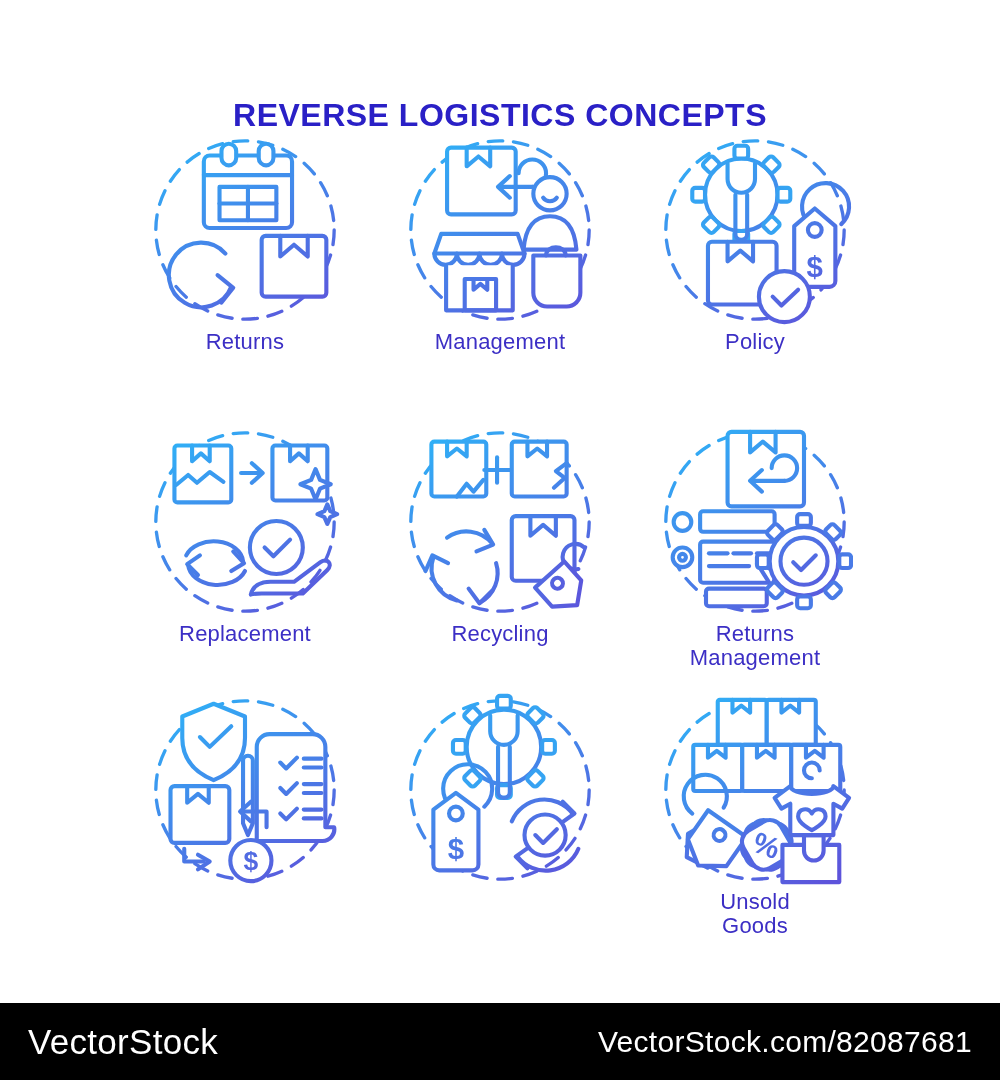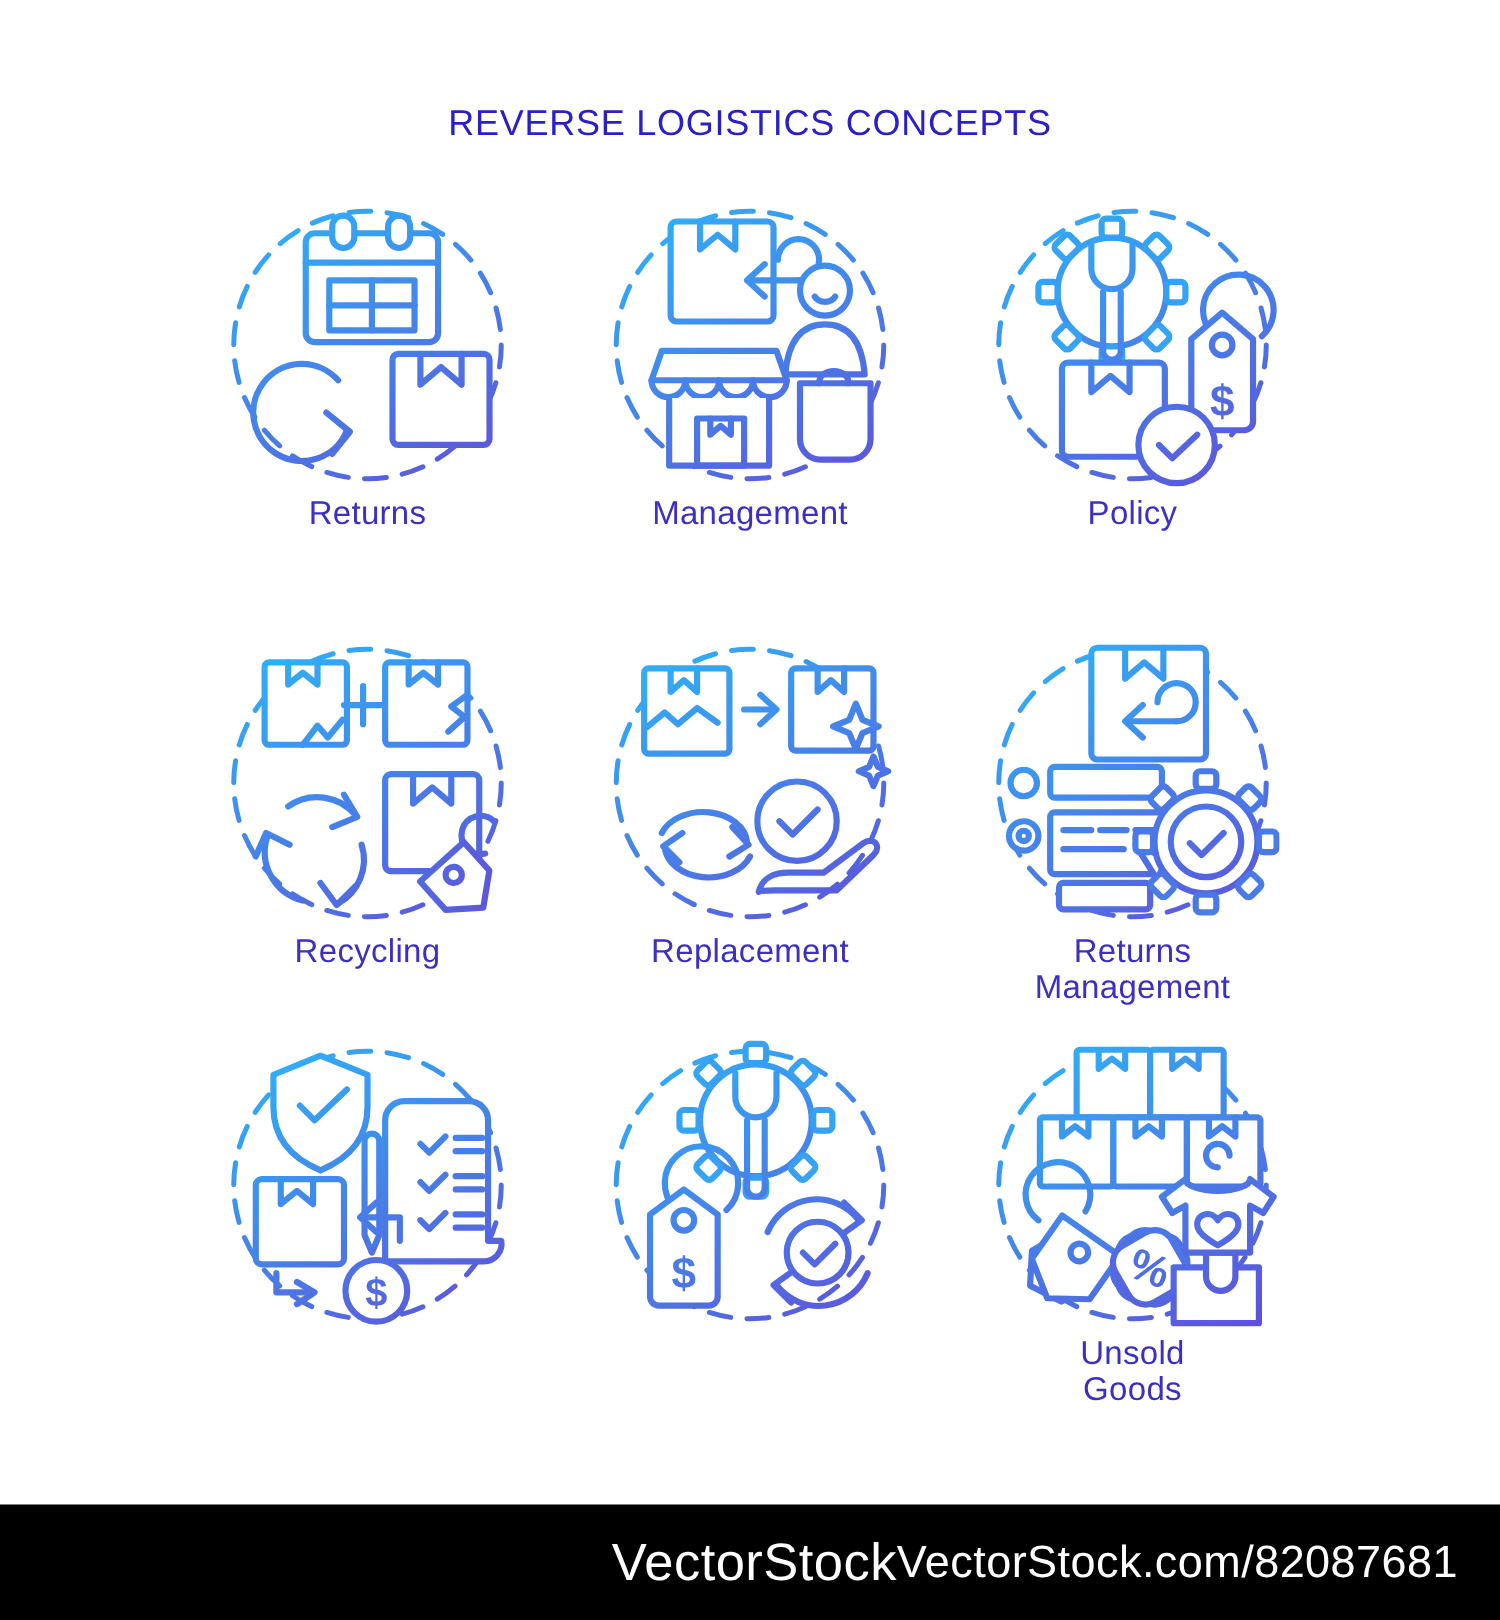--- a/index.html
+++ b/index.html
@@ -1,32 +1,32 @@
 <!DOCTYPE html>
 <html style="--title: #2a20c6; --label: #3c2fc5; --gradient-start: #2eb3f7; --gradient-end: #5d53db; --watermark-bg: #000000; --watermark-text: #ffffff; --background: #ffffff;"><head>
 <meta charset="utf-8">
 <style>
   *{margin:0;padding:0;box-sizing:border-box}
   html,body{width:1000px;height:1080px}
   body{background:#fff;font-family:"Liberation Sans",sans-serif;position:relative;overflow:hidden}
   .page{width:1000px;height:1080px;position:relative;background:var(--background,#fff)}
-  .title{padding-top:70px;height:108px;text-align:center;font-size:24px;font-weight:400;
+  .title{padding-top:98px;height:108px;text-align:center;font-size:32px;font-weight:700;
          letter-spacing:.5px;color:var(--title,#2a20c6);line-height:1.1}
   .grid{display:grid;grid-template-columns:repeat(3,255px);grid-template-rows:292px 268px 290px;
         justify-content:center;margin-top:24px}
   .cell{display:flex;flex-direction:column;align-items:center}
   .icon{width:196px;height:196px;flex:0 0 auto}
   .label{margin-top:2px;font-size:22px;font-weight:400;color:var(--label,#3c2fc5);
          text-align:center;white-space:pre-line;line-height:1.08;letter-spacing:.2px}
   .g{fill:none;stroke-width:4.2;stroke-linecap:round;stroke-linejoin:round}
   .dash{stroke-dasharray:15 11;stroke-width:3.4;fill:none}
   .w{fill:#fff}
   text.t{stroke:none;font-weight:700;font-size:30px;text-anchor:middle;font-family:"Liberation Sans",sans-serif}
   .wm{position:absolute;left:0;bottom:0;width:100%;height:77px;background:var(--watermark-bg,#000);
-      display:flex;align-items:center;justify-content:flex-end;padding:0 28px}
+      display:flex;align-items:center;justify-content:space-between;padding:0 28px}
   .wm-brand{color:var(--watermark-text,#fff);font-size:35px;letter-spacing:.3px}
   .wm-url{color:var(--watermark-text,#fff);font-size:30px;letter-spacing:.3px}
 </style>
 </head>
 <body>
 
 <div class="page">
 
   <h1 class="title">REVERSE LOGISTICS CONCEPTS</h1>
 
@@ -113,20 +113,51 @@
           <path class="w" d="M140 96 l21 -18 21 18 v56 a6 6 0 0 1 -6 6 h-30 a6 6 0 0 1 -6 -6 z"></path>
           <circle cx="161" cy="100" r="7"></circle>
           <text class="t" x="161" y="148" fill="url(#g3)">$</text>
           <rect class="w" x="52" y="112" width="70" height="64" rx="4"></rect>
           <path d="M72 112 v20 l13 -11 13 11 v-20"></path>
           <circle class="w" cx="130" cy="168" r="26"></circle>
           <path d="M118 168 l9 9 l17 -16"></path>
         </g>
       </svg>
       <div class="label">Policy</div>
+    </div>
+
+    <div class="cell">
+      <svg class="icon" viewBox="0 0 200 200">
+        <defs>
+            <linearGradient id="g5" x1="40" y1="0" x2="165" y2="200" gradientUnits="userSpaceOnUse">
+          <stop class="gs" offset="0" stop-color="#2eb3f7"></stop>
+              <stop class="ge" offset="1" stop-color="#5d53db"></stop>
+            </linearGradient>
+          </defs>
+        <g class="g" stroke="url(#g5)">
+          <circle class="dash" cx="100" cy="100" r="91"></circle>
+          <rect class="w" x="28" y="22" width="58" height="58" rx="3"></rect>
+          <path d="M46 22 v16 l9 -8 9 8 v-16"></path>
+          <path d="M30 62 l12 -10 9 8 13 -11 14 10"></path>
+          <path d="M96 50 h18"></path>
+            <path d="M107 40 L118 50 L107 60"></path>
+          <rect class="w" x="128" y="22" width="56" height="56" rx="3"></rect>
+          <path d="M146 22 v16 l9 -8 9 8 v-16"></path>
+          <path class="w" d="M172 46 l4.5 11 11 4.5 -11 4.5 -4.5 11 -4.5 -11 -11 -4.5 11 -4.5 z"></path>
+          <path class="w" d="M184 82 l3 7 7 3 -7 3 -3 7 -3 -7 -7 -3 7 -3 z"></path>
+          <path d="M40 134 a30 22 0 0 1 58 6"></path>
+            <path d="M88 130 L99 142 L86 150"></path>
+          <path d="M100 150 a30 22 0 0 1 -58 -6"></path>
+            <path d="M52 154 L41 143 L54 134"></path>
+          <circle class="w" cx="132" cy="126" r="27"></circle>
+          <path d="M120 126 l9 9 17 -17"></path>
+          <path d="M106 174 c2 -9 10 -13 20 -13 h24 l27 -20 c7 -5 13 2 7 8 l-25 24 h-42 c-5 0 -9 0 -11 1"></path>
+        </g>
+      </svg>
+      <div class="label">Replacement</div>
     </div>
 
     <div class="cell">
       <svg class="icon" viewBox="0 0 200 200">
         <defs>
             <linearGradient id="g4" x1="40" y1="0" x2="165" y2="200" gradientUnits="userSpaceOnUse">
           <stop class="gs" offset="0" stop-color="#2eb3f7"></stop>
               <stop class="ge" offset="1" stop-color="#5d53db"></stop>
             </linearGradient>
           </defs>
@@ -149,51 +180,20 @@
           <rect class="w" x="112" y="94" width="64" height="66" rx="4"></rect>
           <path d="M131 94 v20 l13 -11 13 11 v-20"></path>
           <path d="M180 148 a13 13 0 1 1 6 -22"></path>
           <g transform="rotate(-42 160 164)">
             <path class="w" d="M140 150 h40 v26 l-20 16 -20 -16 z"></path>
             <circle cx="160" cy="162" r="5.5"></circle>
           </g>
         </g>
       </svg>
       <div class="label">Recycling</div>
-    </div>
-
-    <div class="cell">
-      <svg class="icon" viewBox="0 0 200 200">
-        <defs>
-            <linearGradient id="g5" x1="40" y1="0" x2="165" y2="200" gradientUnits="userSpaceOnUse">
-          <stop class="gs" offset="0" stop-color="#2eb3f7"></stop>
-              <stop class="ge" offset="1" stop-color="#5d53db"></stop>
-            </linearGradient>
-          </defs>
-        <g class="g" stroke="url(#g5)">
-          <circle class="dash" cx="100" cy="100" r="91"></circle>
-          <rect class="w" x="28" y="22" width="58" height="58" rx="3"></rect>
-          <path d="M46 22 v16 l9 -8 9 8 v-16"></path>
-          <path d="M30 62 l12 -10 9 8 13 -11 14 10"></path>
-          <path d="M96 50 h18"></path>
-            <path d="M107 40 L118 50 L107 60"></path>
-          <rect class="w" x="128" y="22" width="56" height="56" rx="3"></rect>
-          <path d="M146 22 v16 l9 -8 9 8 v-16"></path>
-          <path class="w" d="M172 46 l4.5 11 11 4.5 -11 4.5 -4.5 11 -4.5 -11 -11 -4.5 11 -4.5 z"></path>
-          <path class="w" d="M184 82 l3 7 7 3 -7 3 -3 7 -3 -7 -7 -3 7 -3 z"></path>
-          <path d="M40 134 a30 22 0 0 1 58 6"></path>
-            <path d="M88 130 L99 142 L86 150"></path>
-          <path d="M100 150 a30 22 0 0 1 -58 -6"></path>
-            <path d="M52 154 L41 143 L54 134"></path>
-          <circle class="w" cx="132" cy="126" r="27"></circle>
-          <path d="M120 126 l9 9 17 -17"></path>
-          <path d="M106 174 c2 -9 10 -13 20 -13 h24 l27 -20 c7 -5 13 2 7 8 l-25 24 h-42 c-5 0 -9 0 -11 1"></path>
-        </g>
-      </svg>
-      <div class="label">Replacement</div>
     </div>
 
     <div class="cell">
       <svg class="icon" viewBox="0 0 200 200">
         <defs>
             <linearGradient id="g6" x1="40" y1="0" x2="165" y2="200" gradientUnits="userSpaceOnUse">
           <stop class="gs" offset="0" stop-color="#2eb3f7"></stop>
               <stop class="ge" offset="1" stop-color="#5d53db"></stop>
             </linearGradient>
           </defs>

